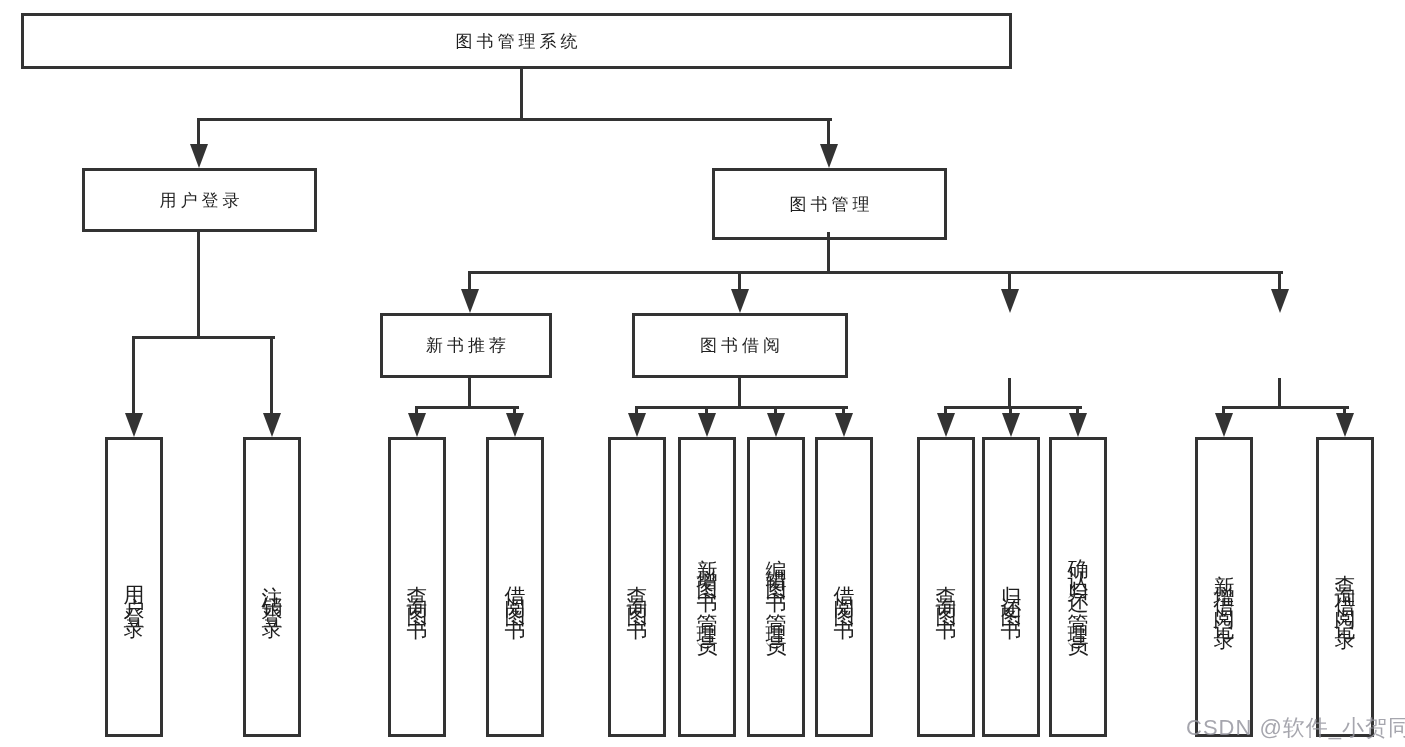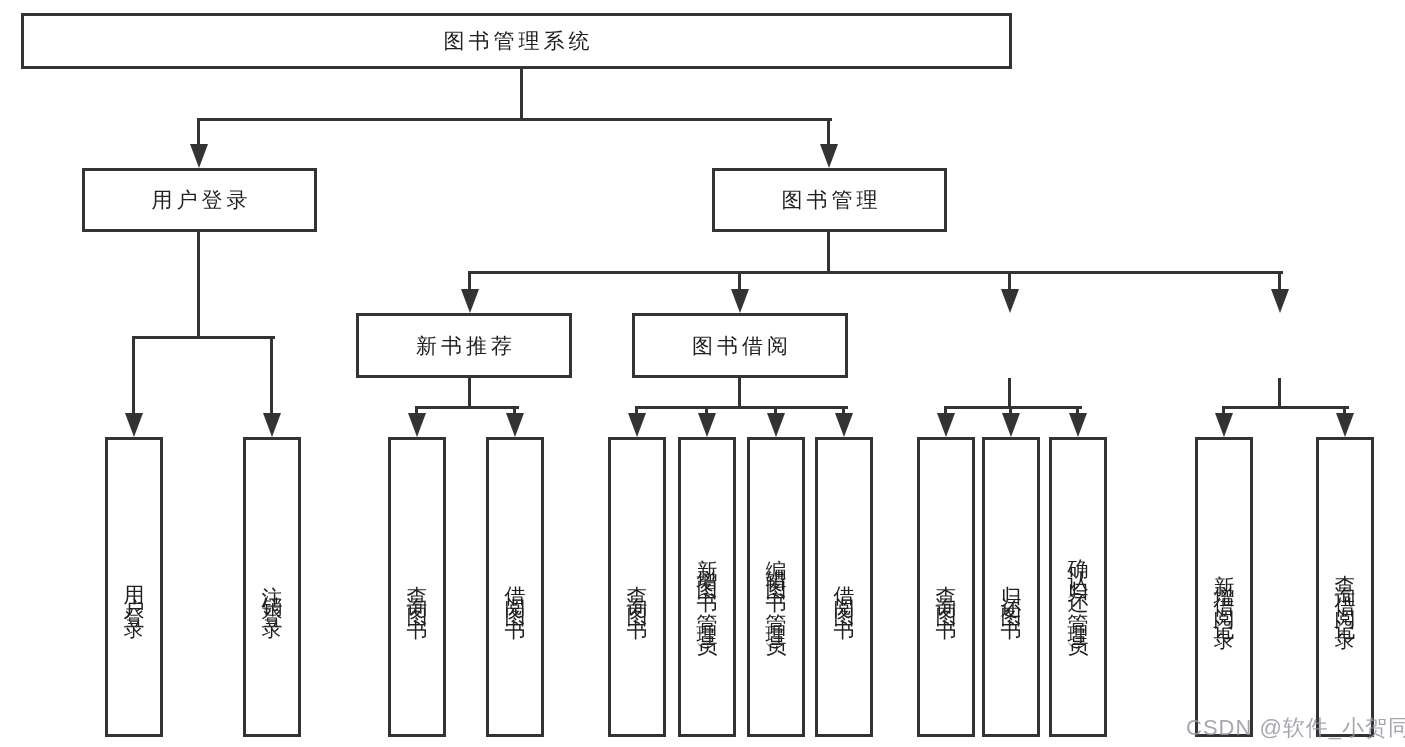--- a/index.html
+++ b/index.html
@@ -17,21 +17,21 @@
     background: #ffffff;
     border: 3px solid #333333;
     box-sizing: border-box;
     display: flex;
     align-items: center;
     justify-content: center;
     text-align: center;
     color: #1f1f1f;
   }
   .node.h {
-    font-size: 21px;
+    font-size: 17px;
     letter-spacing: 4px;
     padding-left: 4px; 
   }
   .node.v {
     writing-mode: vertical-rl;
     text-orientation: mixed;
     font-size: 21px;
     letter-spacing: 11px;
     padding-top: 8px; 
   }
@@ -58,23 +58,23 @@
   }
 </style>
 </head>
 <body>
 
 <div class="canvas">
 
   <div class="node h" style="left:21px; top:13px; width:991px; height:56px;">图书管理系统</div>
 
   <div class="node h" style="left:82px; top:168px; width:235px; height:64px;">用户登录</div>
-  <div class="node h" style="left:712px; top:168px; width:235px; height:64px;">图书管理</div>
+  <div class="node h" style="left:712px; top:168px; width:235px; height:72px;">图书管理</div>
 
-  <div class="node h" style="left:356px; top:313px; width:216px; height:65px;">新书推荐</div>
+  <div class="node h" style="left:380px; top:313px; width:172px; height:65px;">新书推荐</div>
   <div class="node h" style="left:632px; top:313px; width:216px; height:65px;">图书借阅</div>
 
   <div class="node v" style="left:105px; top:437px; width:58px; height:300px;">用户登录</div>
   <div class="node v" style="left:243px; top:437px; width:58px; height:300px;">注销登录</div>
 
   <div class="node v" style="left:388px; top:437px; width:58px; height:300px;">查询图书</div>
   <div class="node v" style="left:486px; top:437px; width:58px; height:300px;">借阅图书</div>
 
   <div class="node v" style="left:608px; top:437px; width:58px; height:300px;">查询图书</div>
   <div class="node v" style="left:678px; top:437px; width:58px; height:300px;">新增图书（管理员）</div>

